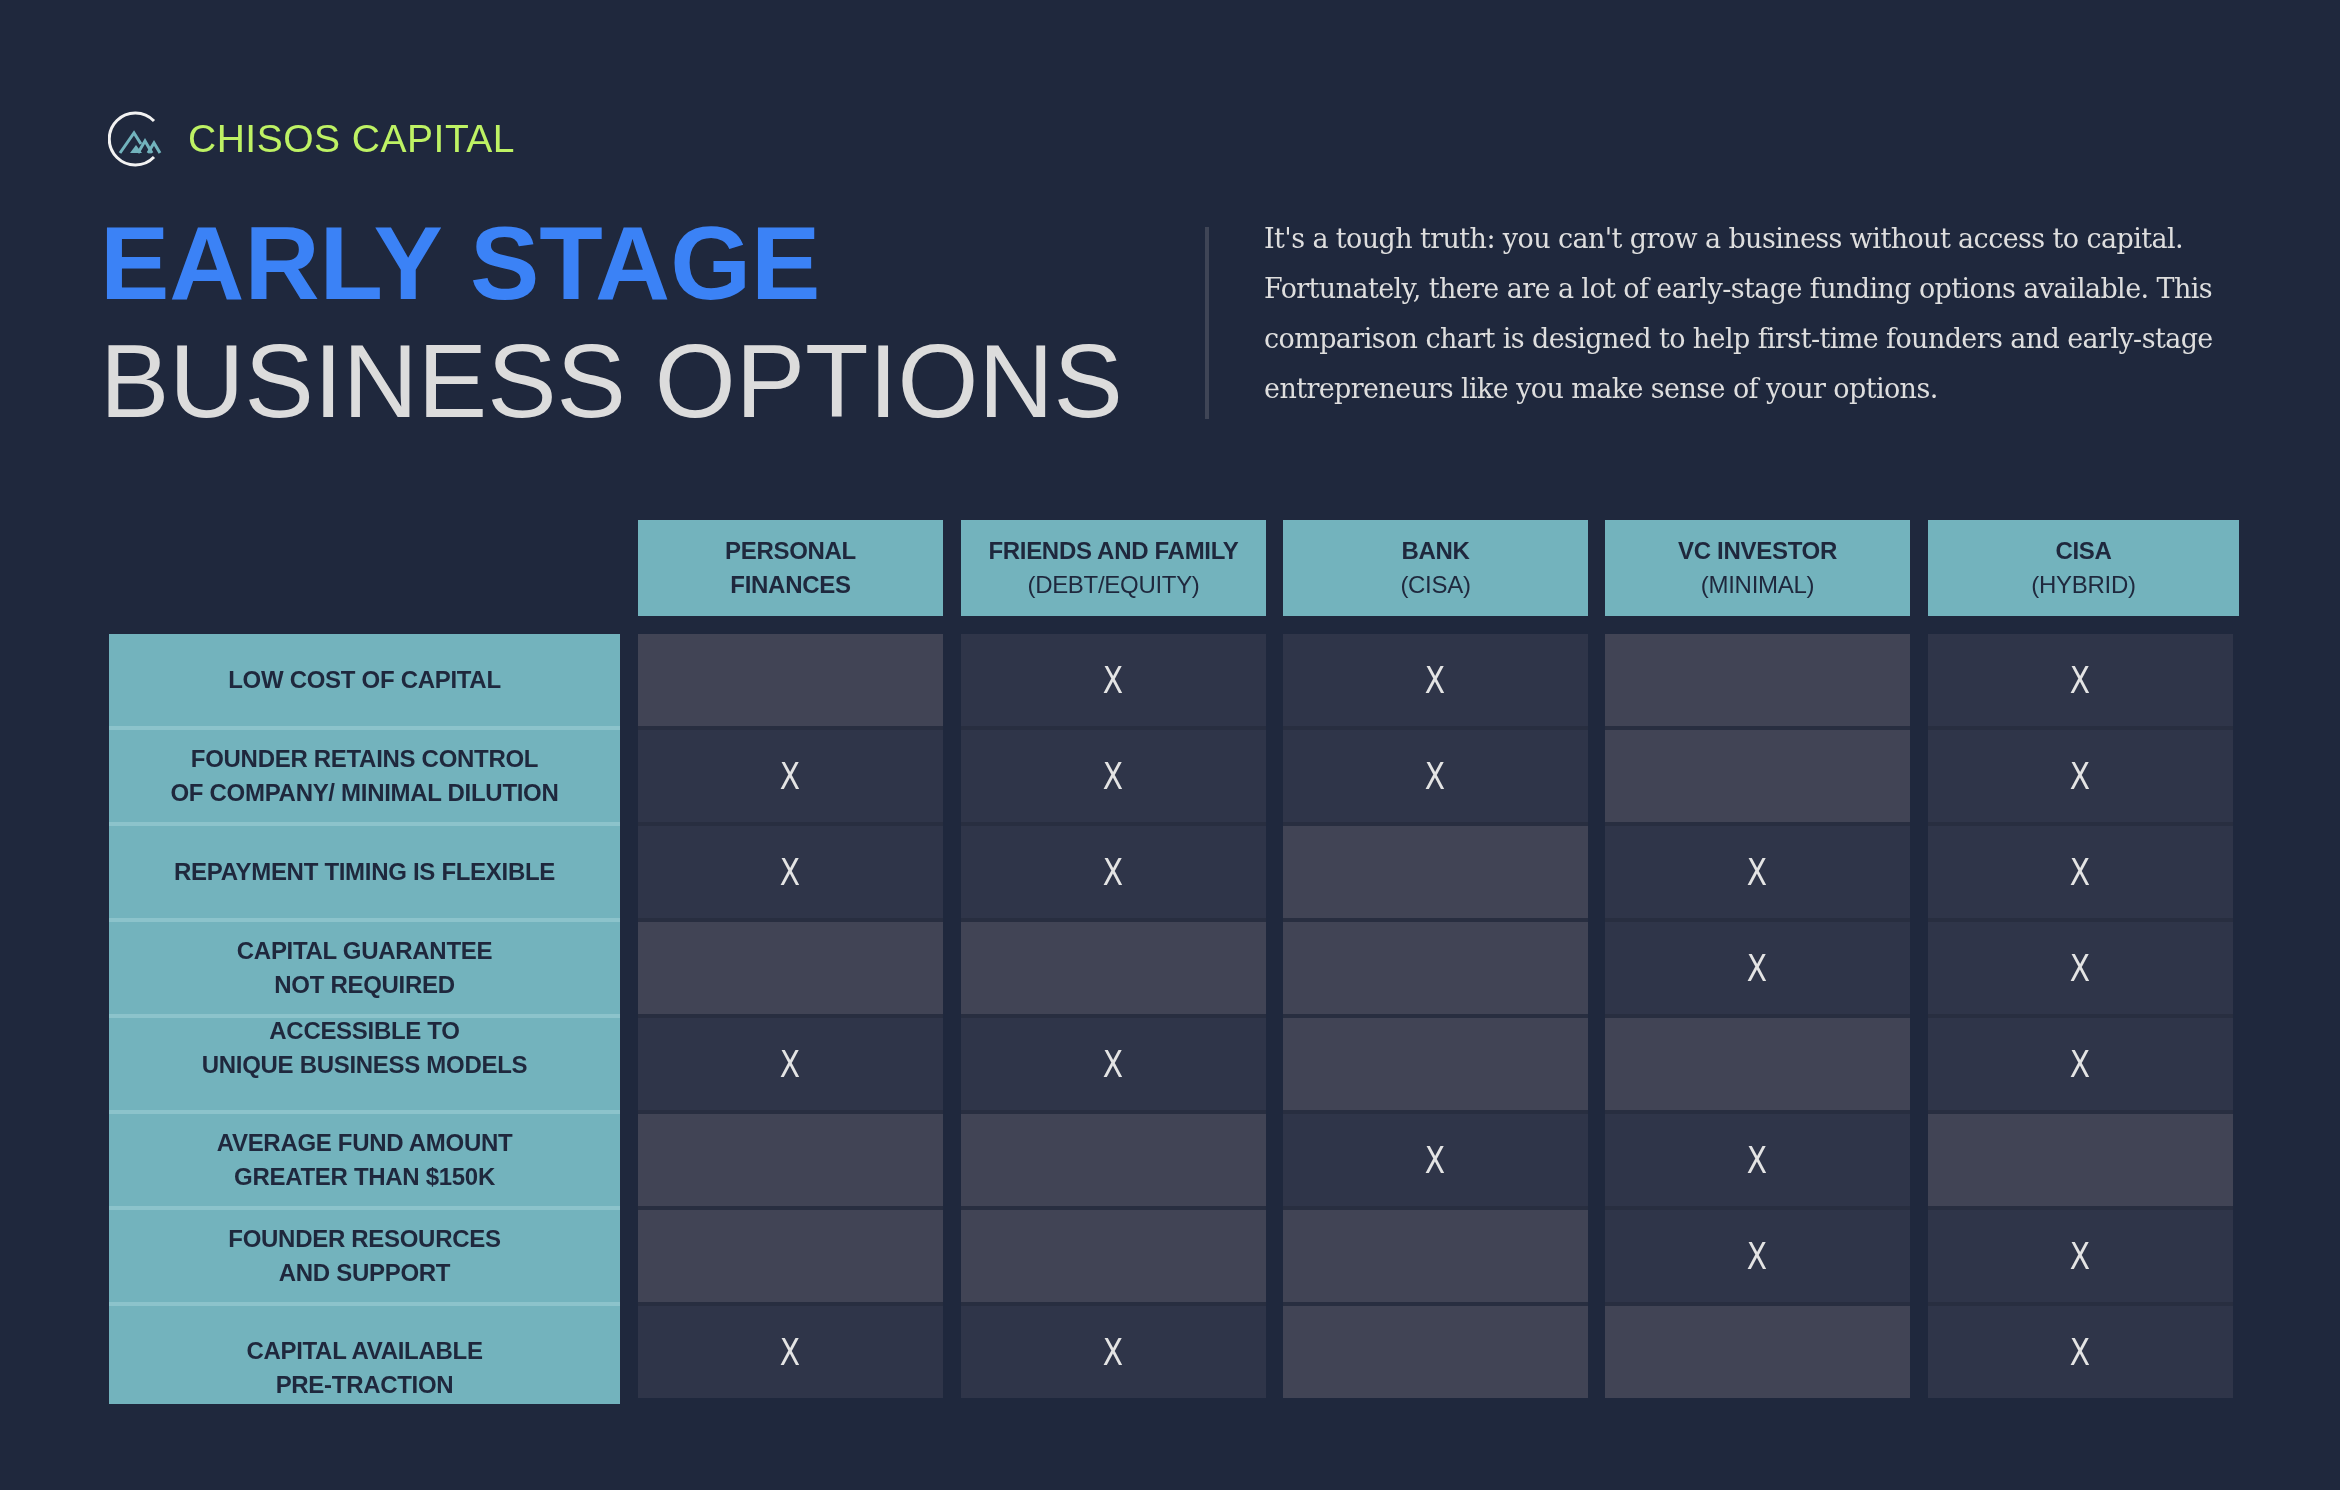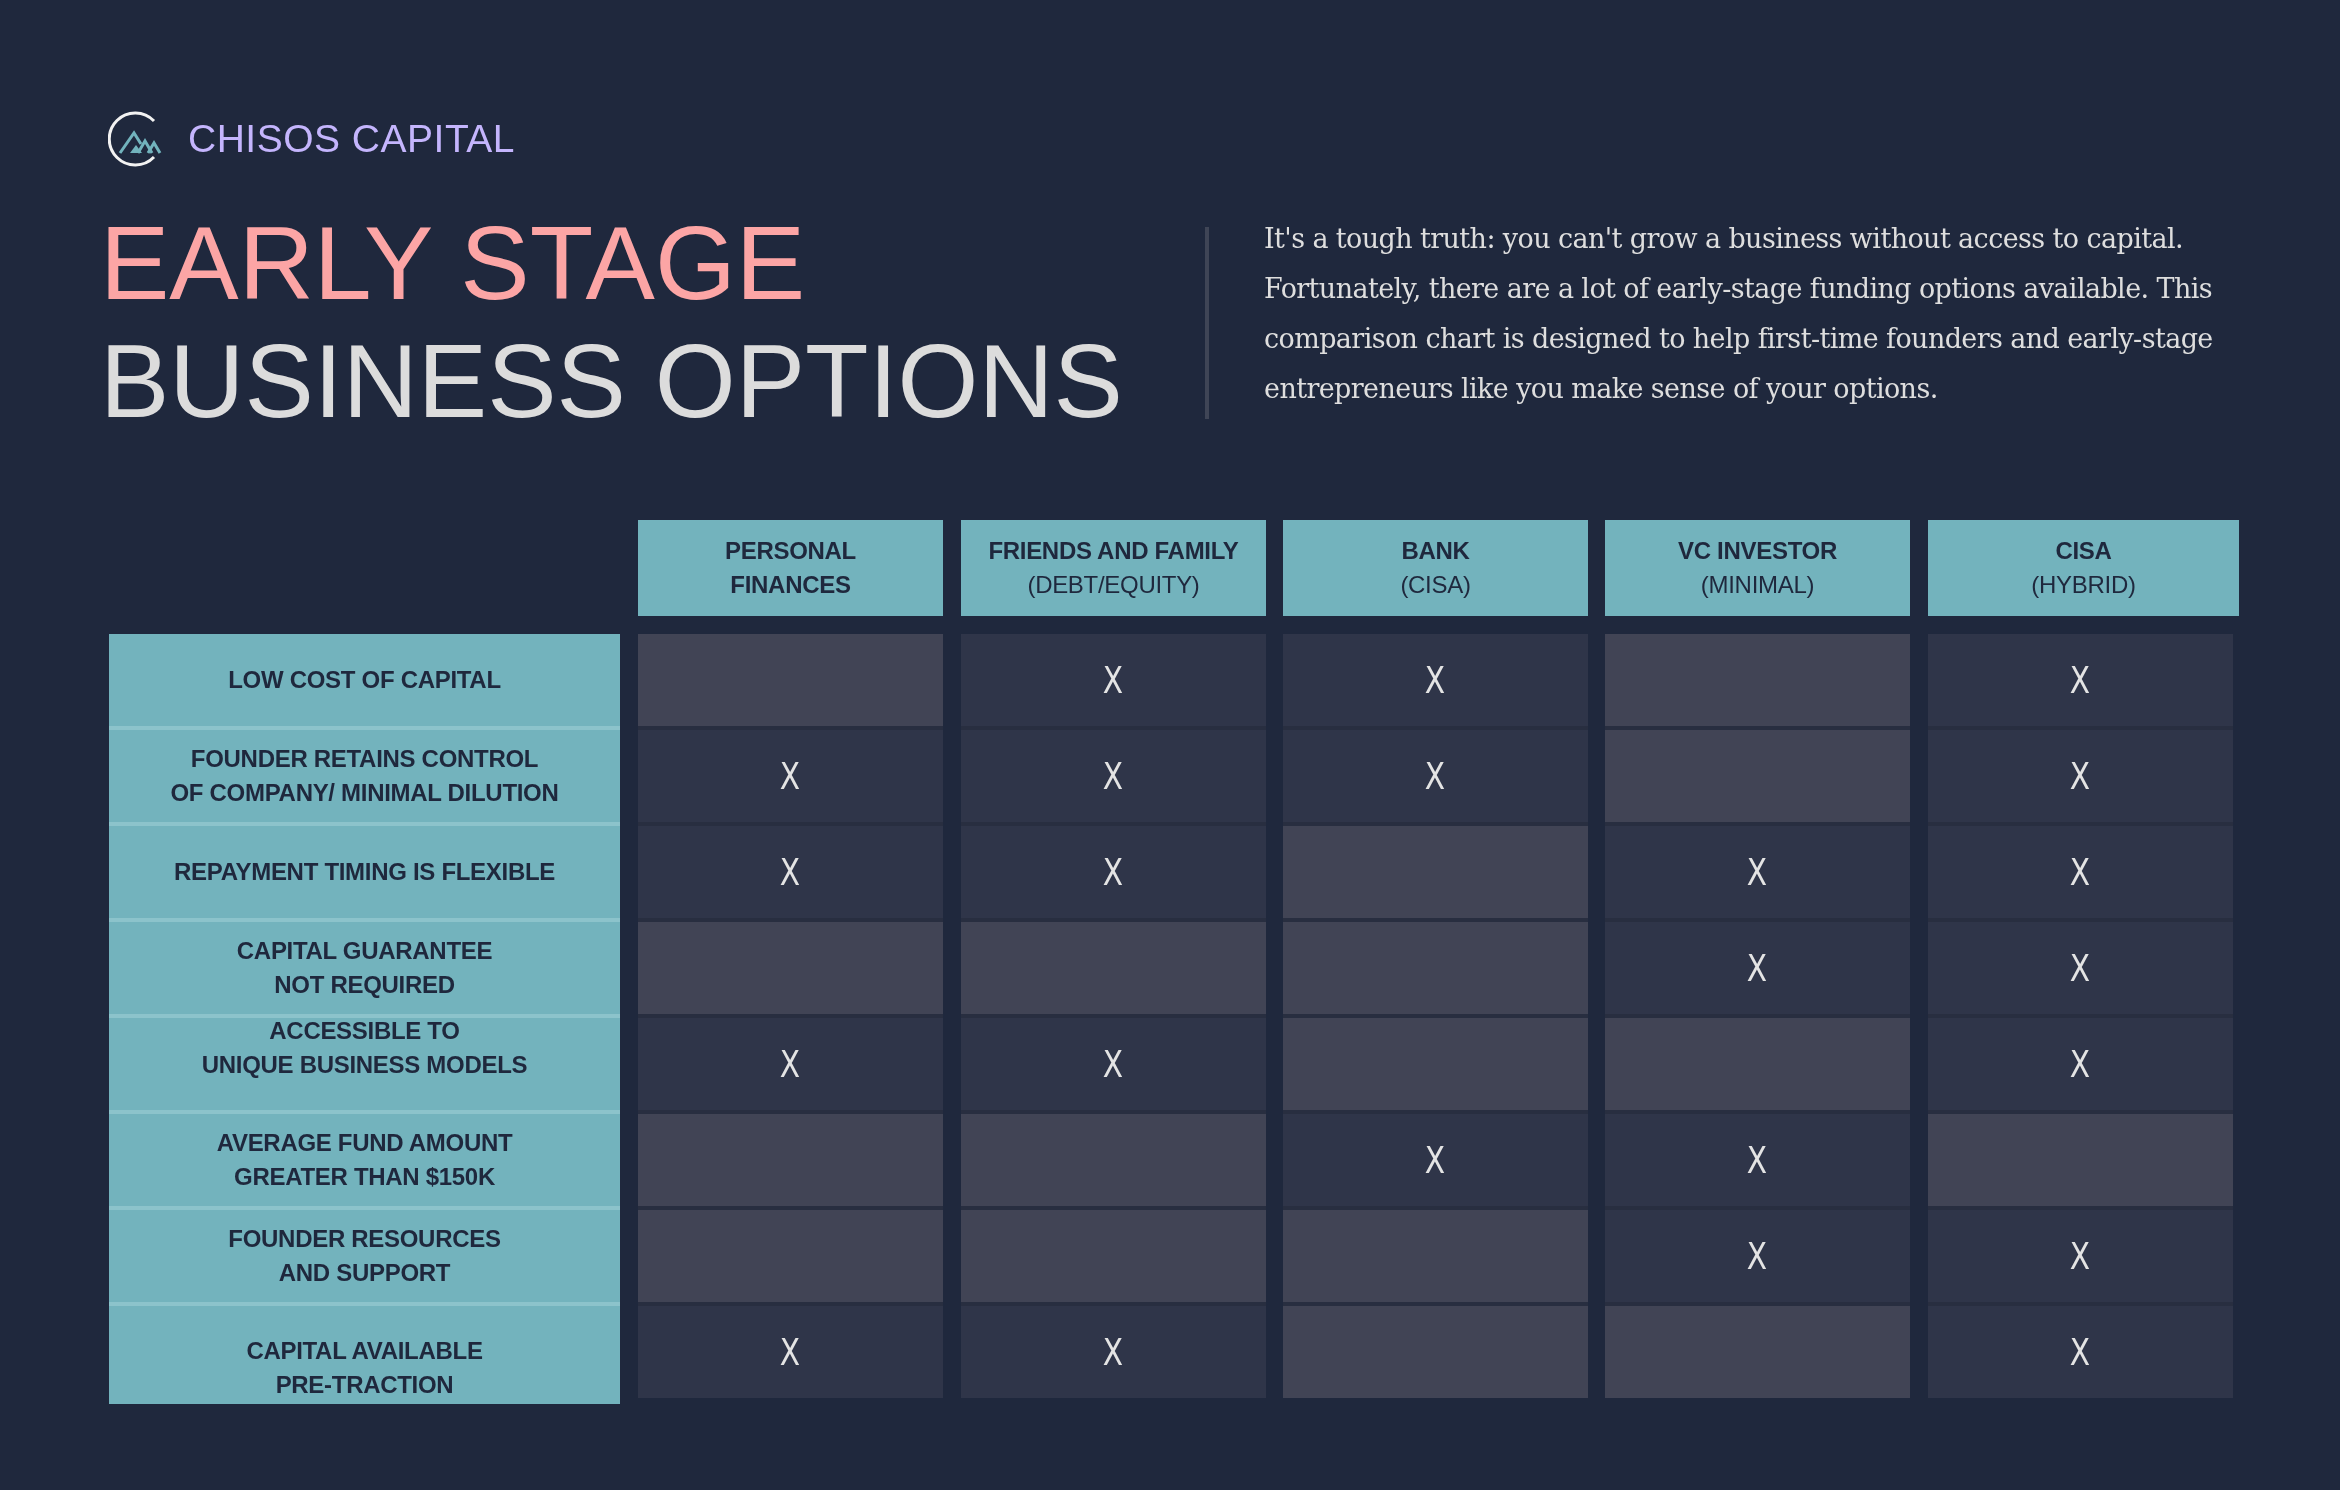--- a/index.html
+++ b/index.html
@@ -1,24 +1,24 @@
 <!DOCTYPE html>
 <html><head>
 <meta charset="utf-8">
 <style>
   * { box-sizing: border-box; margin: 0; padding: 0; }
   html, body { width: 2340px; height: 1490px; background: #1f283d; overflow: hidden; }
   body { position: relative; font-family: "Liberation Sans", sans-serif; }
 
   .logo { position: absolute; left: 108px; top: 108px; height: 62px; display: flex; align-items: center; }
   .logo svg { width: 60px; height: 62px; }
-  .logo-text { margin-left: 20px; color: #c4b5fd; font-size: 39px; letter-spacing: 0.5px; font-weight: 400; }
+  .logo-text { margin-left: 20px; color: #bef264; font-size: 39px; letter-spacing: 0.5px; font-weight: 400; }
 
   .title { position: absolute; left: 100px; top: 204px; }
-  .title-line1 { color: #fca5a5; font-size: 104px; line-height: 118px; font-weight: 400; letter-spacing: 0px; white-space: nowrap; }
+  .title-line1 { color: #3b82f6; font-size: 104px; line-height: 118px; font-weight: 700; letter-spacing: 0px; white-space: nowrap; }
   .title-line2 { color: #dcdcdc; font-size: 104px; line-height: 118px; font-weight: 400; white-space: nowrap; }
 
   .divider { position: absolute; left: 1205px; top: 227px; width: 4px; height: 192px; background: #3f4556; }
 
   .intro { position: absolute; left: 1264px; top: 214px; width: 1000px;
            font-family: "DejaVu Serif", serif; font-size: 27px; line-height: 50px; color: #dedede;
            letter-spacing: -0.6px; }
 
   .hdr { position: absolute; top: 520px; height: 96px; background: #73b3bd;
          display: flex; flex-direction: column; align-items: center; justify-content: center; text-align: center; color: #1f283d; }

